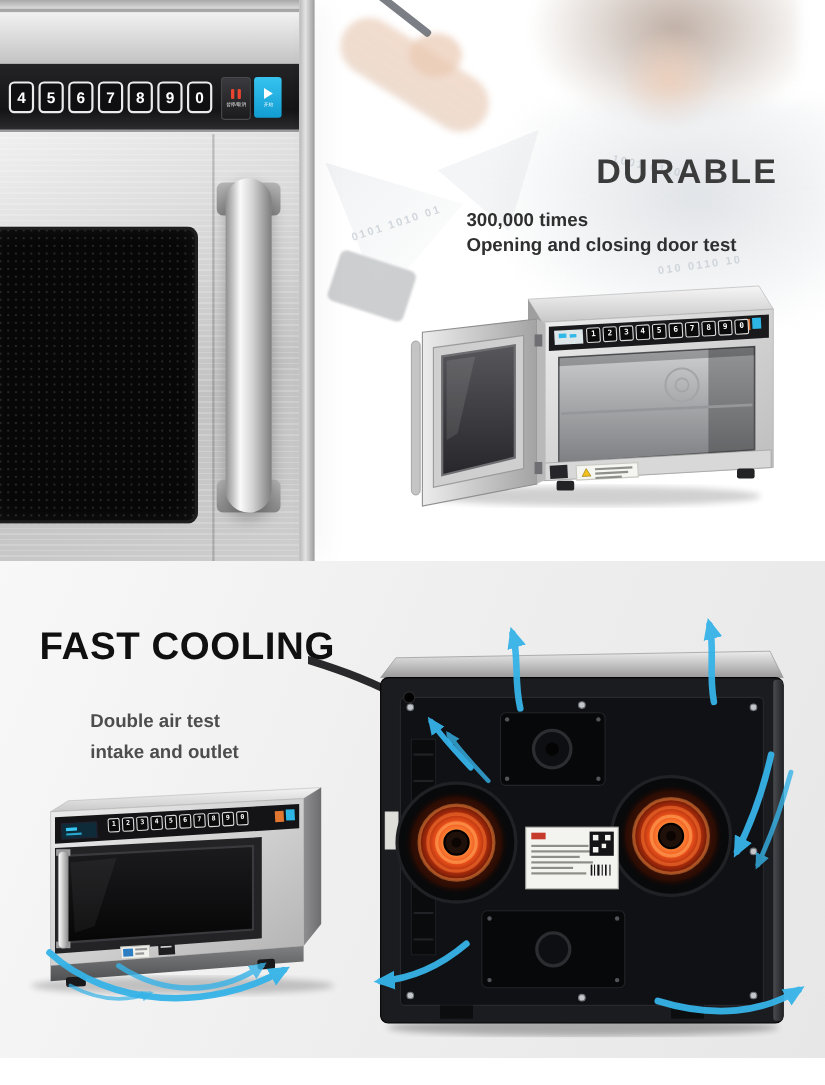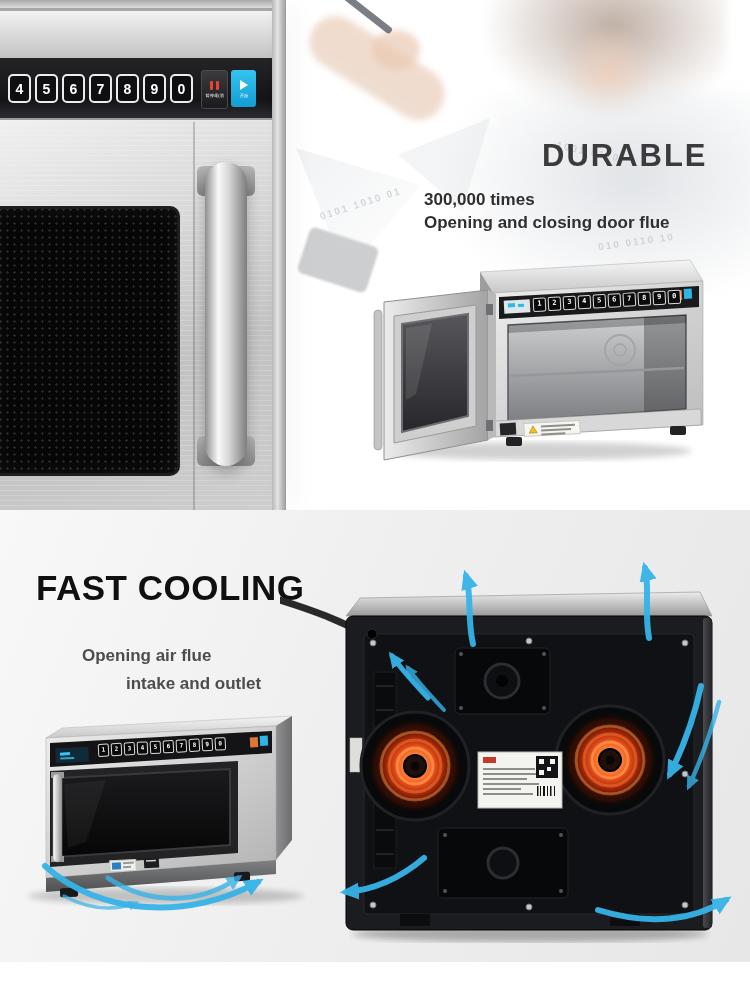--- a/index.html
+++ b/index.html
@@ -87,21 +87,21 @@
   .mini-key{width:11px;height:12px;border:1px solid rgba(255,255,255,.85);border-radius:2px;
     background:#0a0a0b;color:#fff;font-size:7px;line-height:11px;text-align:center;font-weight:700;
     font-family:"DejaVu Sans Mono",monospace;}
   .mini-key.sm{width:9px;height:11px;font-size:6px;line-height:10px;}
 
   
   .cooling{position:absolute;left:0;top:510px;width:750px;height:452px;overflow:hidden;
     background:linear-gradient(112deg,#f8f8f8 0%,#efefef 45%,#e7e7e7 100%);}
   .cool-h{position:absolute;left:36px;top:58px;font-size:35px;font-weight:800;color:#101010;letter-spacing:.5px;}
   .cool-sub1{position:absolute;left:82px;top:136px;font-size:17px;font-weight:700;color:#4d4d4d;}
-  .cool-sub2{position:absolute;left:82px;top:164px;font-size:17px;font-weight:700;color:#4d4d4d;margin-left:44px;}
+  .cool-sub2{position:absolute;left:82px;top:164px;font-size:17px;font-weight:700;color:#4d4d4d;}
 
   .frontmw{position:absolute;left:16px;top:192px;width:300px;height:210px;}
   .frontmw .mini-keys{left:82px;top:42px;transform:rotate(-3.1deg);}
   .backmw{position:absolute;left:280px;top:78px;width:445px;height:355px;}
   .arrows{position:absolute;left:0;top:50px;width:750px;height:410px;pointer-events:none;}
 
   .footer-strip{position:absolute;left:0;top:962px;width:750px;height:24px;background:#fff;}
 </style>
 </head>
 <body>
@@ -149,21 +149,21 @@
       <div class="cu-doorseam"></div>
       <div class="cu-window"></div>
       <div class="cu-handle-mount top"></div>
       <div class="cu-handle-mount bottom"></div>
       <div class="cu-handle"></div>
       <div class="cu-side"></div>
     </div>
 
     <div class="hero-h2">DURABLE</div>
     <div class="hero-stat">300,000 times</div>
-    <div class="hero-stat2">Opening and closing door flue</div>
+    <div class="hero-stat2">Opening and closing door test</div>
 
     <div class="openmw">
       <svg viewBox="0 0 335 225" width="335" height="225">
         <defs>
           <linearGradient id="o-top" x1="0" y1="0" x2="0" y2="1">
               <stop offset="0" stop-color="#f6f6f6"></stop>
               <stop offset="1" stop-color="#c7c7c7"></stop>
             </linearGradient>
           <linearGradient id="o-front" x1="0" y1="0" x2="1" y2="1">
               <stop offset="0" stop-color="#eeeeee"></stop>
@@ -236,21 +236,21 @@
         <span class="mini-key">7</span>
         <span class="mini-key">8</span>
         <span class="mini-key">9</span>
         <span class="mini-key">0</span>
       </div>
     </div>
   </section>
 
   <section class="cooling">
     <div class="cool-h">FAST COOLING</div>
-    <div class="cool-sub1">Opening air flue</div>
+    <div class="cool-sub1">Double air test</div>
     <div class="cool-sub2">intake and outlet</div>
 
     <div class="frontmw">
       <svg viewBox="0 0 300 210" width="300" height="210">
         <defs>
           <linearGradient id="f-top" x1="0" y1="0" x2="0" y2="1">
               <stop offset="0" stop-color="#f4f4f4"></stop>
               <stop offset="1" stop-color="#c8c8c8"></stop>
             </linearGradient>
           <linearGradient id="f-front" x1="0" y1="0" x2="1" y2="1">

